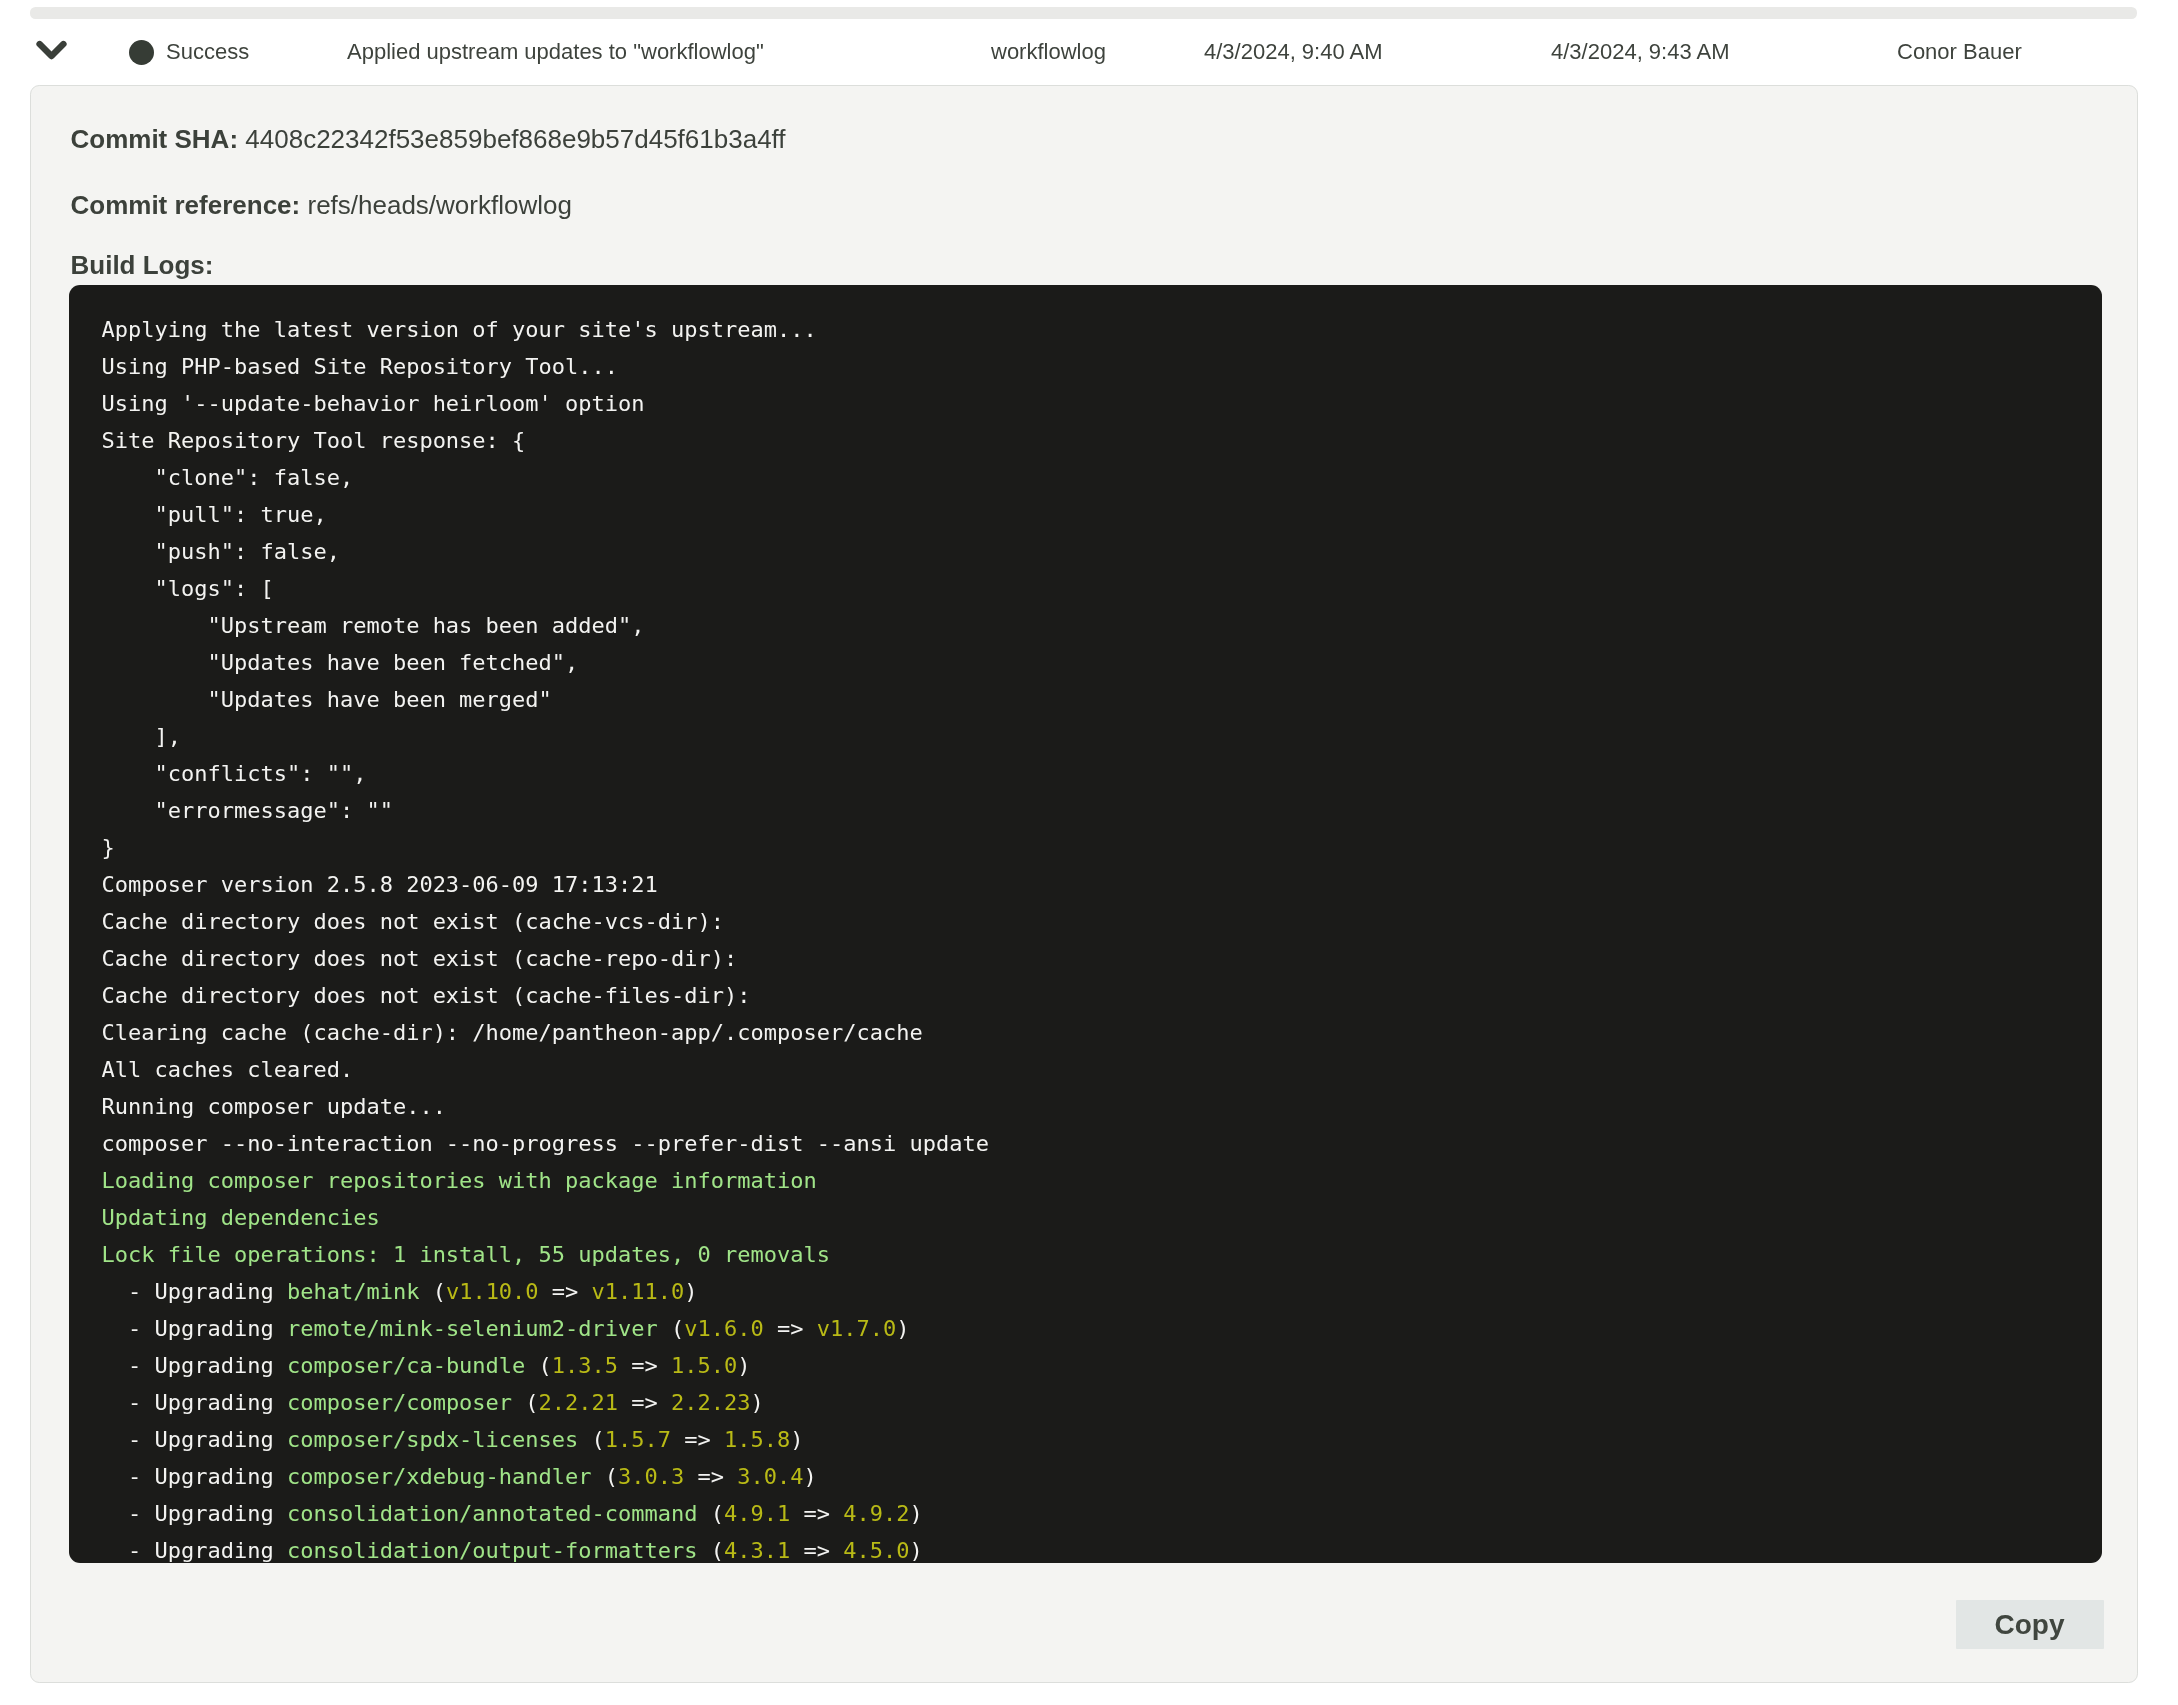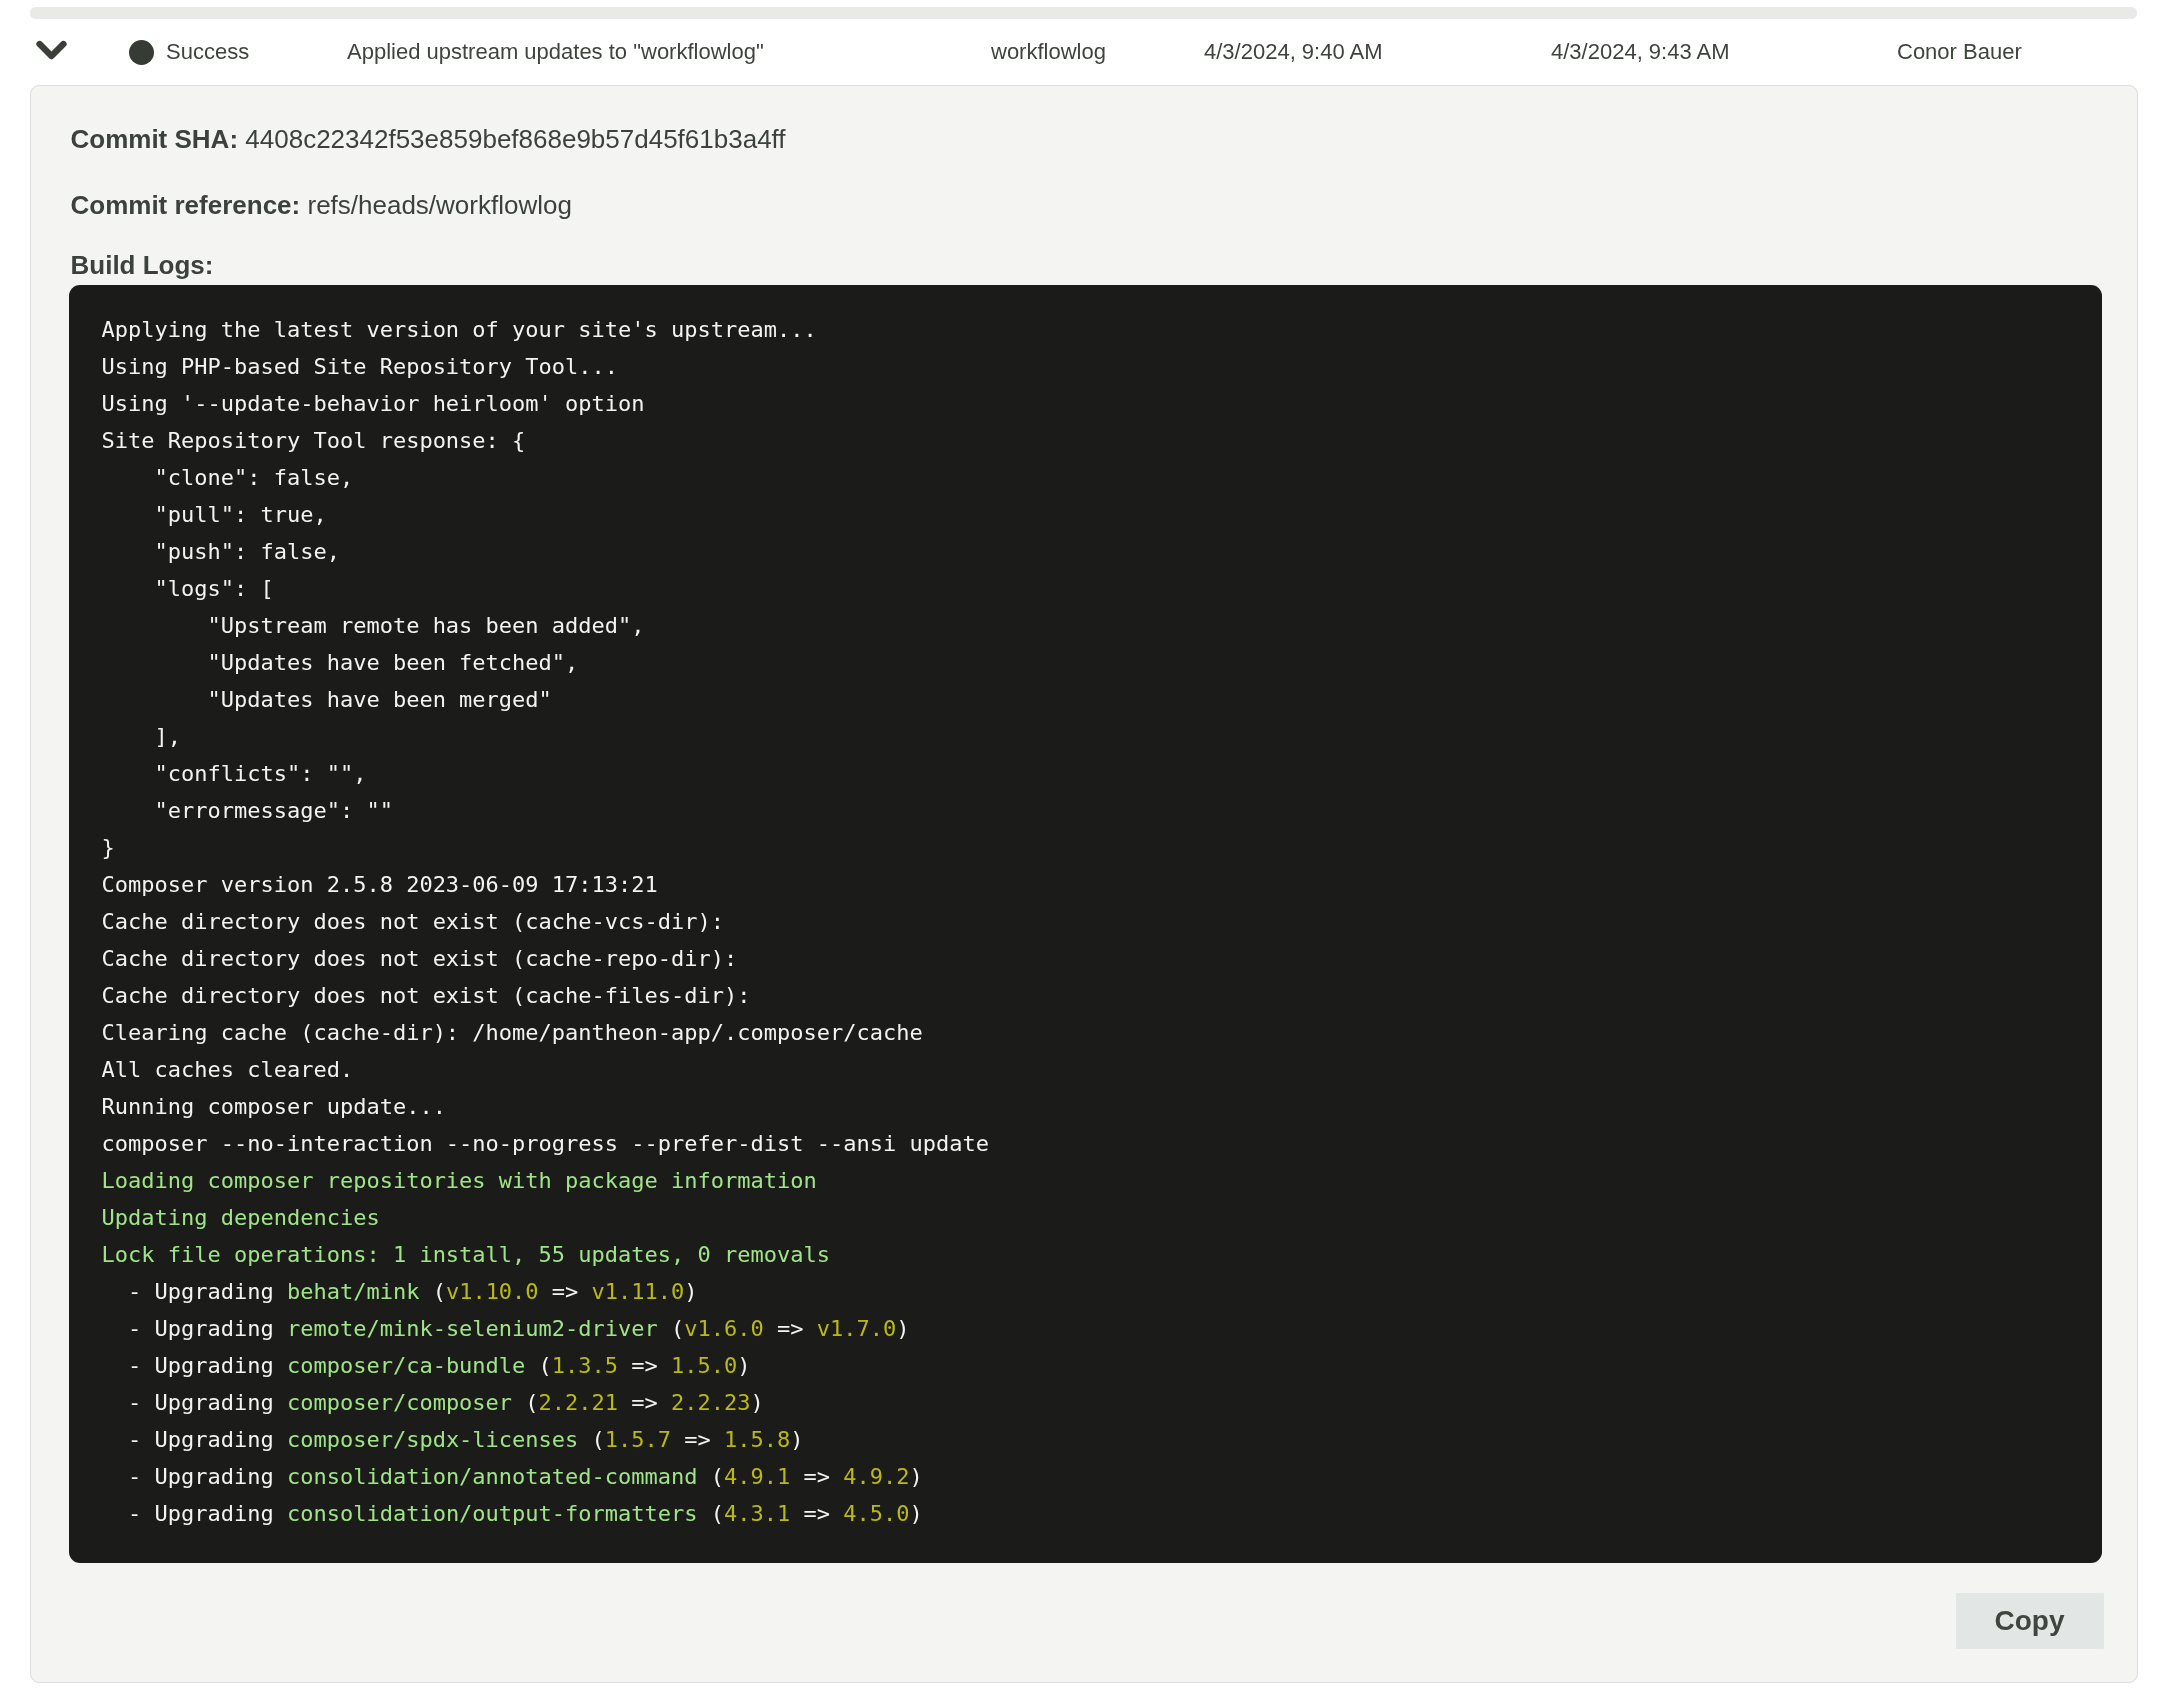--- a/index.html
+++ b/index.html
@@ -38,21 +38,21 @@
   .terminal { position:absolute; left:38px; top:199px; width:2033px; height:1278px;
               background:#1b1b19; border-radius:11px; overflow:hidden;
               padding:26px 18.5px 0 33px;
               font-family:"DejaVu Sans Mono", monospace; font-size:22px;
               line-height:37px; }
   .term-line { white-space:pre; }
   .seg-w { color:#f3f3f1; }
   .seg-g { color:var(--log-green, #a0e488); }
   .seg-y { color:var(--log-yellow, #b9ba16); }
 
-  .copy-btn { position:absolute; right:33px; bottom:33px; width:148px; height:56px;
+  .copy-btn { position:absolute; right:33px; bottom:33px; width:148px; height:49px;
               background:#e2e6e5; border:none; border-radius:1px; cursor:pointer;
               font-family:"Liberation Sans", sans-serif; font-size:28px;
               font-weight:bold; color:#40463f;margin-top:32px; }
 </style>
 </head>
 <body>
 
 <div class="page">
 
   <div class="top-strip"></div>
@@ -117,20 +117,21 @@
         <div class="term-line"><span class="seg-w">Running composer update...</span></div>
         <div class="term-line"><span class="seg-w">composer --no-interaction --no-progress --prefer-dist --ansi update</span></div>
         <div class="term-line"><span class="seg-g">Loading composer repositories with package information</span></div>
         <div class="term-line"><span class="seg-g">Updating dependencies</span></div>
         <div class="term-line"><span class="seg-g">Lock file operations: 1 install, 55 updates, 0 removals</span></div>
         <div class="term-line"><span class="seg-w">  - Upgrading </span><span class="seg-g">behat/mink</span><span class="seg-w"> (</span><span class="seg-y">v1.10.0</span><span class="seg-w"> =&gt; </span><span class="seg-y">v1.11.0</span><span class="seg-w">)</span></div>
         <div class="term-line"><span class="seg-w">  - Upgrading </span><span class="seg-g">remote/mink-selenium2-driver</span><span class="seg-w"> (</span><span class="seg-y">v1.6.0</span><span class="seg-w"> =&gt; </span><span class="seg-y">v1.7.0</span><span class="seg-w">)</span></div>
         <div class="term-line"><span class="seg-w">  - Upgrading </span><span class="seg-g">composer/ca-bundle</span><span class="seg-w"> (</span><span class="seg-y">1.3.5</span><span class="seg-w"> =&gt; </span><span class="seg-y">1.5.0</span><span class="seg-w">)</span></div>
         <div class="term-line"><span class="seg-w">  - Upgrading </span><span class="seg-g">composer/composer</span><span class="seg-w"> (</span><span class="seg-y">2.2.21</span><span class="seg-w"> =&gt; </span><span class="seg-y">2.2.23</span><span class="seg-w">)</span></div>
         <div class="term-line"><span class="seg-w">  - Upgrading </span><span class="seg-g">composer/spdx-licenses</span><span class="seg-w"> (</span><span class="seg-y">1.5.7</span><span class="seg-w"> =&gt; </span><span class="seg-y">1.5.8</span><span class="seg-w">)</span></div>
+        <div class="term-line"><span class="seg-w">  - Upgrading </span><span class="seg-g">composer/xdebug-handler</span><span class="seg-w"> (</span><span class="seg-y">3.0.3</span><span class="seg-w"> =&gt; </span><span class="seg-y">3.0.4</span><span class="seg-w">)</span></div>
         <div class="term-line"><span class="seg-w">  - Upgrading </span><span class="seg-g">consolidation/annotated-command</span><span class="seg-w"> (</span><span class="seg-y">4.9.1</span><span class="seg-w"> =&gt; </span><span class="seg-y">4.9.2</span><span class="seg-w">)</span></div>
         <div class="term-line"><span class="seg-w">  - Upgrading </span><span class="seg-g">consolidation/output-formatters</span><span class="seg-w"> (</span><span class="seg-y">4.3.1</span><span class="seg-w"> =&gt; </span><span class="seg-y">4.5.0</span><span class="seg-w">)</span></div>
       </div>
 
     <button class="copy-btn" style="background: rgb(226, 230, 229);">Copy</button>
 
   </div>
 </div>
 
 

